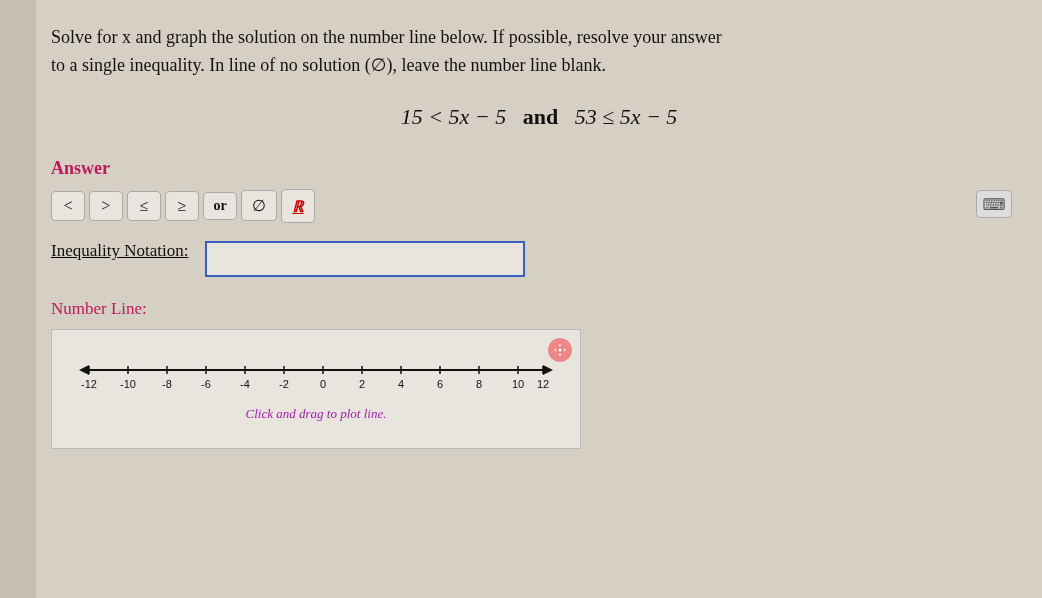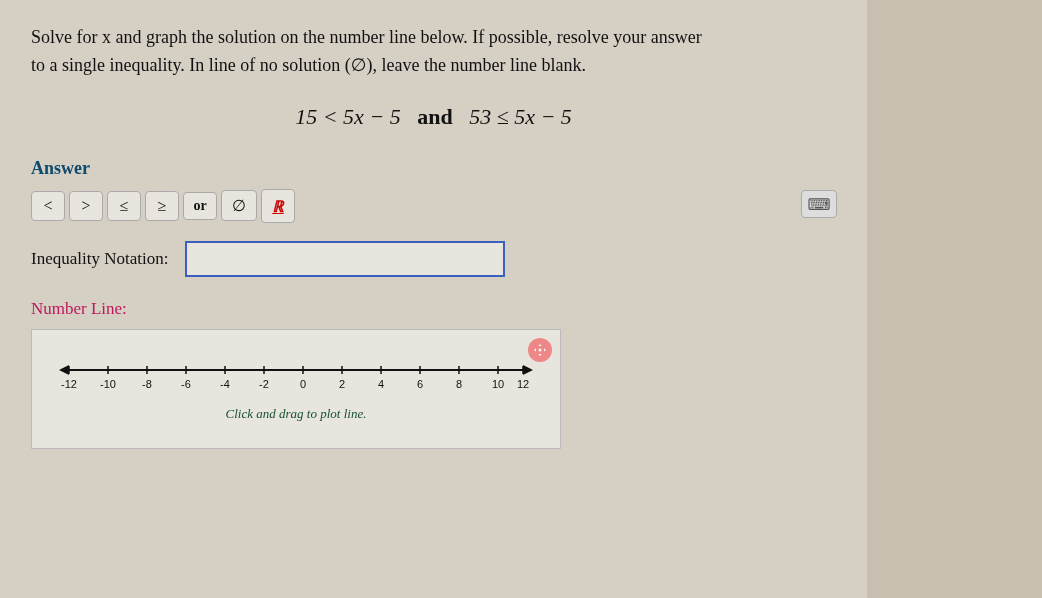--- a/index.html
+++ b/index.html
@@ -9,24 +9,25 @@
       font-family: Georgia, 'Times New Roman', serif;
       width: 1042px;
       min-height: 598px;
       display: flex;
       align-items: flex-start;
       justify-content: flex-start;
     }
 
     .page {
       background: #d6cfc4;
-      width: 867px;
+      width: 1042px;
       min-height: 598px;
-      padding: 24px 31px;
+      padding: 24px 15px;
       position: relative;
+      margin-left: 36px;
     }
 
     .problem-text {
       font-size: 18px;
       color: #111;
       line-height: 1.55;
       max-width: 960px;
       margin-bottom: 24px;
     }
 
@@ -43,21 +44,21 @@
       font-weight: bold;
     }
 
     .answer-section {
       margin-top: 8px;
     }
 
     .answer-label {
       font-size: 18px;
       font-weight: bold;
-      color: #0c4a6e;
+      color: #be185d;
       margin-bottom: 10px;
     }
 
     .symbol-buttons {
       display: flex;
       flex-direction: row;
       gap: 4px;
       margin-bottom: 18px;
       align-items: center;
     }
@@ -87,23 +88,24 @@
 
     .r-btn {
       font-style: italic;
       font-weight: bold;
       text-decoration: underline;
       color: #cc0000;
     }
 
     .inequality-row {
       display: flex;
-      align-items: center;
+      align-items: flex-start;
       gap: 17px;
       margin-bottom: 22px;
+      text-decoration: underline;
     }
 
     .inequality-label {
       font-size: 17px;
       color: #111;
       white-space: nowrap;
     }
 
     .inequality-input {
       border: 2px solid #3b5fbf;
@@ -137,21 +139,21 @@
       padding-top: 10px;
     }
 
     .number-line-svg {
       width: 490px;
       height: 60px;
     }
 
     .number-line-hint {
       font-size: 13px;
-      color: #14532d;
+      color: #a21caf;
       margin-top: 6px;
       font-style: italic;
       text-align: center;
     }
 
     .keyboard-icon {
       position: absolute;
       top: 190px;
       right: 30px;
       background: #ddd;

